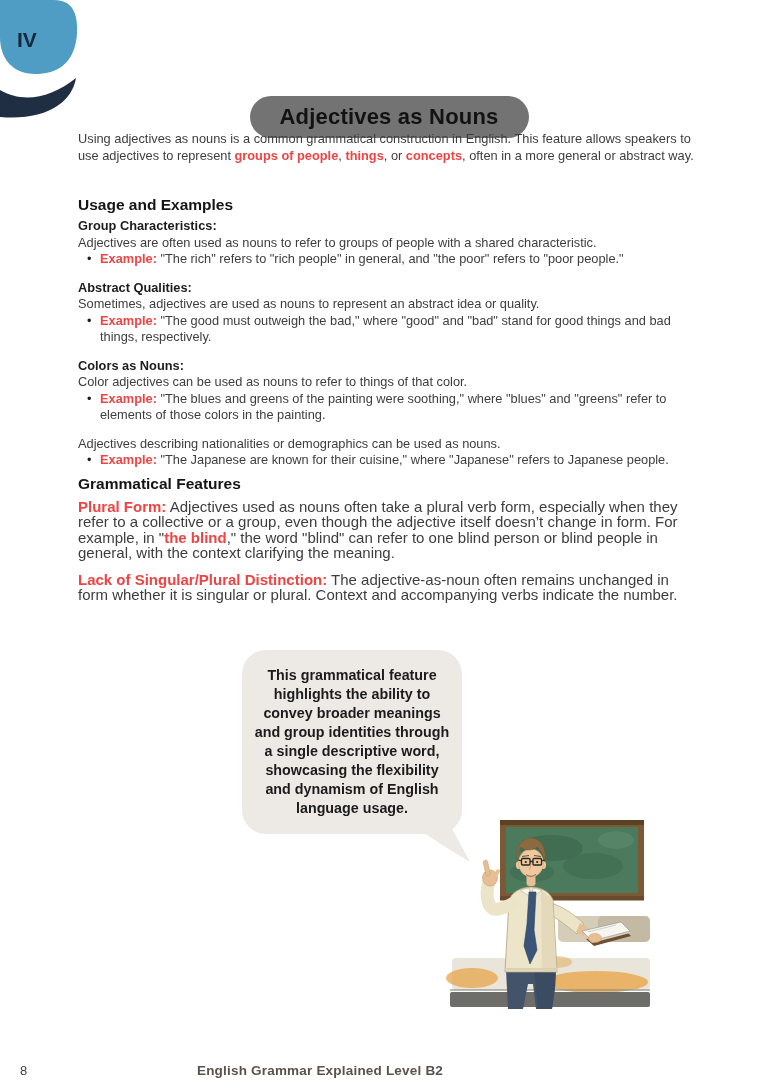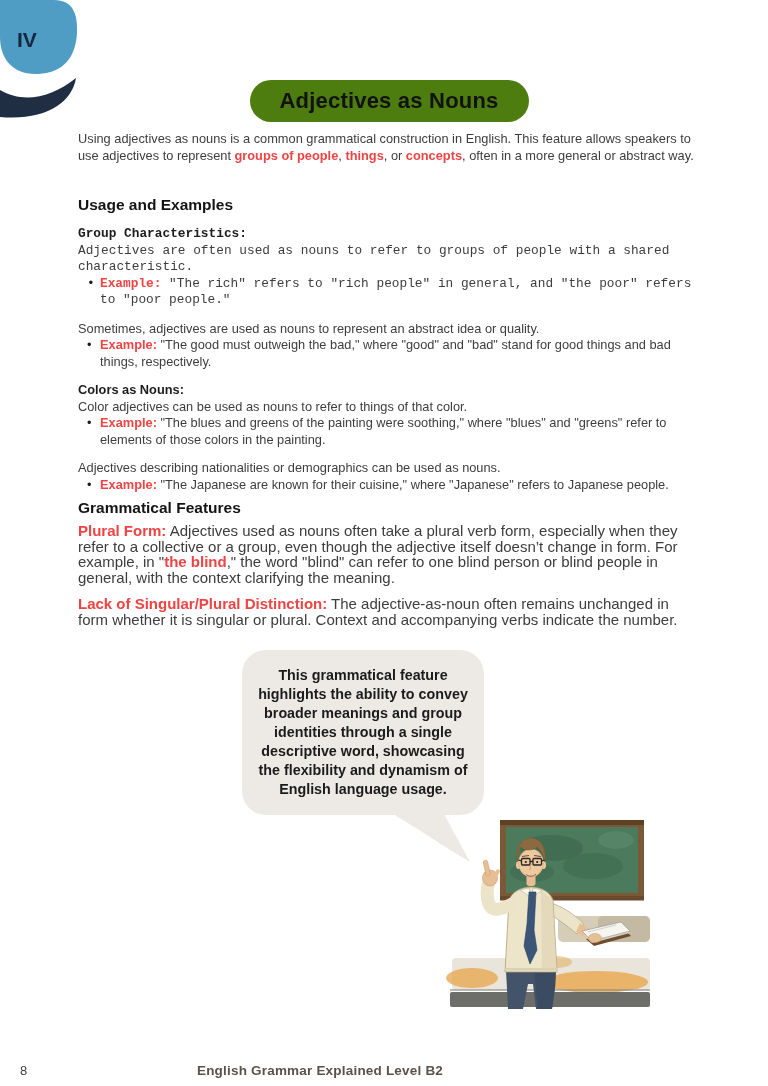--- a/index.html
+++ b/index.html
@@ -5,42 +5,42 @@
   html,body { margin:0; padding:0; background:#ffffff; }
   .page {
     position:relative; width:768px; height:1086px; background:#ffffff;
     font-family:"Liberation Sans", sans-serif; color:#3d3d3d; overflow:hidden;
   }
   
   .badge-svg { position:absolute; top:0; left:0; }
 
   
   .title-row { position:absolute; top:80px; left:78px; width:622px; text-align:center; }
-  .title-pill { display:inline-block; background:#4d7c0f; border-radius:999px; padding:8px 30px; }
+  .title-pill { display:inline-block; background:#737373; border-radius:999px; padding:8px 30px;margin-top:16px; }
   .title-pill h1 { margin:0; font-size:22px; font-weight:bold; color:#121212; letter-spacing:.2px; }
 
   
   .content { position:absolute; top:131px; left:78px; width:622px; font-size:12.8px; line-height:16.5px; }
   .content p { margin:0; }
   .content b { color:#ef4444; }
   h2 { font-size:15.5px; line-height:18px; color:#141414; margin:0; font-weight:bold; }
   .h2-usage { margin-top:32px; margin-bottom:2px; }
   .h2-gf { margin-top:6px; }
   h3 { font-size:12.8px; line-height:16.5px; margin:0; color:#1c1c1c; font-weight:bold; }
   .section { margin-top:12px; }
-  .section:first-of-type { margin-top:12px;font-family:Liberation Mono, monospace; }
+  .section:first-of-type { margin-top:4px; }
   ul.example-list { list-style:none; margin:0; padding:0; }
   ul.example-list li { position:relative; padding-left:22px; }
   ul.example-list li::before { content:"•"; position:absolute; left:9px; top:0; color:#1c1c1c; }
   .gf-para { font-size:15px; line-height:15.5px; margin-top:11px !important; }
   .gf-first { margin-top:6px !important; }
 
   
   .bubble {
-    position:absolute; left:242px; top:650px; width:242px; box-sizing:border-box;
+    position:absolute; left:242px; top:650px; width:220px; box-sizing:border-box;
     background:#edeae5; border-radius:24px; padding:16px 10px; text-align:center;
   }
   .bubble p { margin:0; font-weight:bold; font-size:14.3px; line-height:19px; color:#1b1b1b; }
   .bubble-tail { position:absolute; left:388px; top:814px; }
 
   
   .illustration { position:absolute; left:446px; top:812px; }
 
   
   .footer-page { position:absolute; left:20px; top:1063px; font-size:13px; color:#3f3f3f; }
@@ -71,20 +71,21 @@
 
     <div class="section">
       <h3>Group Characteristics:</h3>
       <p>Adjectives are often used as nouns to refer to groups of people with a shared characteristic.</p>
       <ul class="example-list">
         <li><b>Example:</b><span> "The rich" refers to "rich people" in general, and "the poor" refers to "poor people."</span></li>
       </ul>
     </div>
 
     <div class="section">
+      <h3>Abstract Qualities:</h3>
       <p>Sometimes, adjectives are used as nouns to represent an abstract idea or quality.</p>
       <ul class="example-list">
         <li><b>Example:</b><span> "The good must outweigh the bad," where "good" and "bad" stand for good things and bad things, respectively.</span></li>
       </ul>
     </div>
 
     <div class="section">
       <h3>Colors as Nouns:</h3>
       <p>Color adjectives can be used as nouns to refer to things of that color.</p>
       <ul class="example-list">

